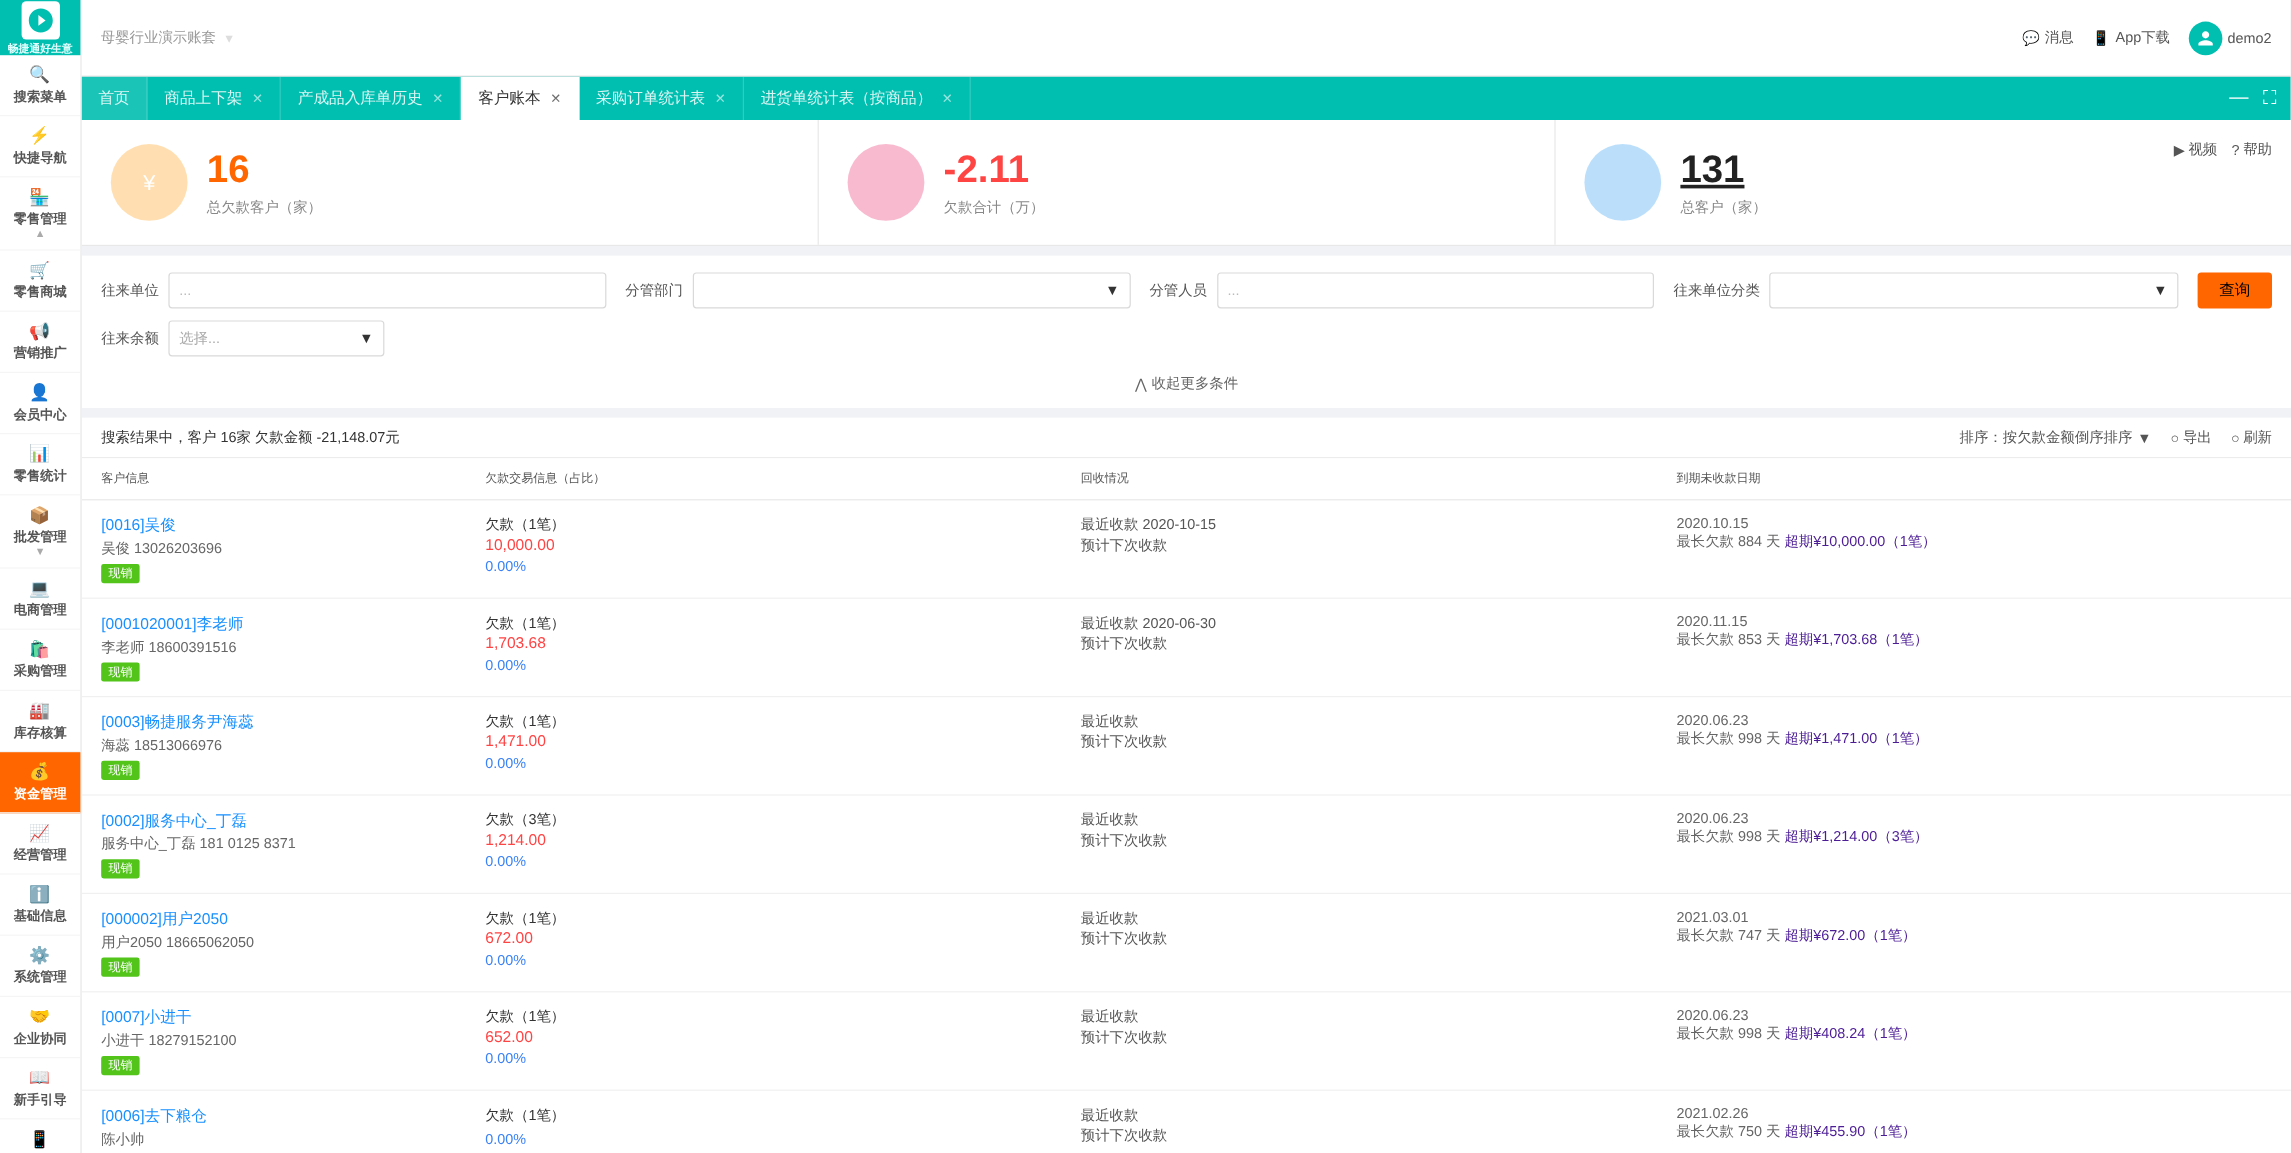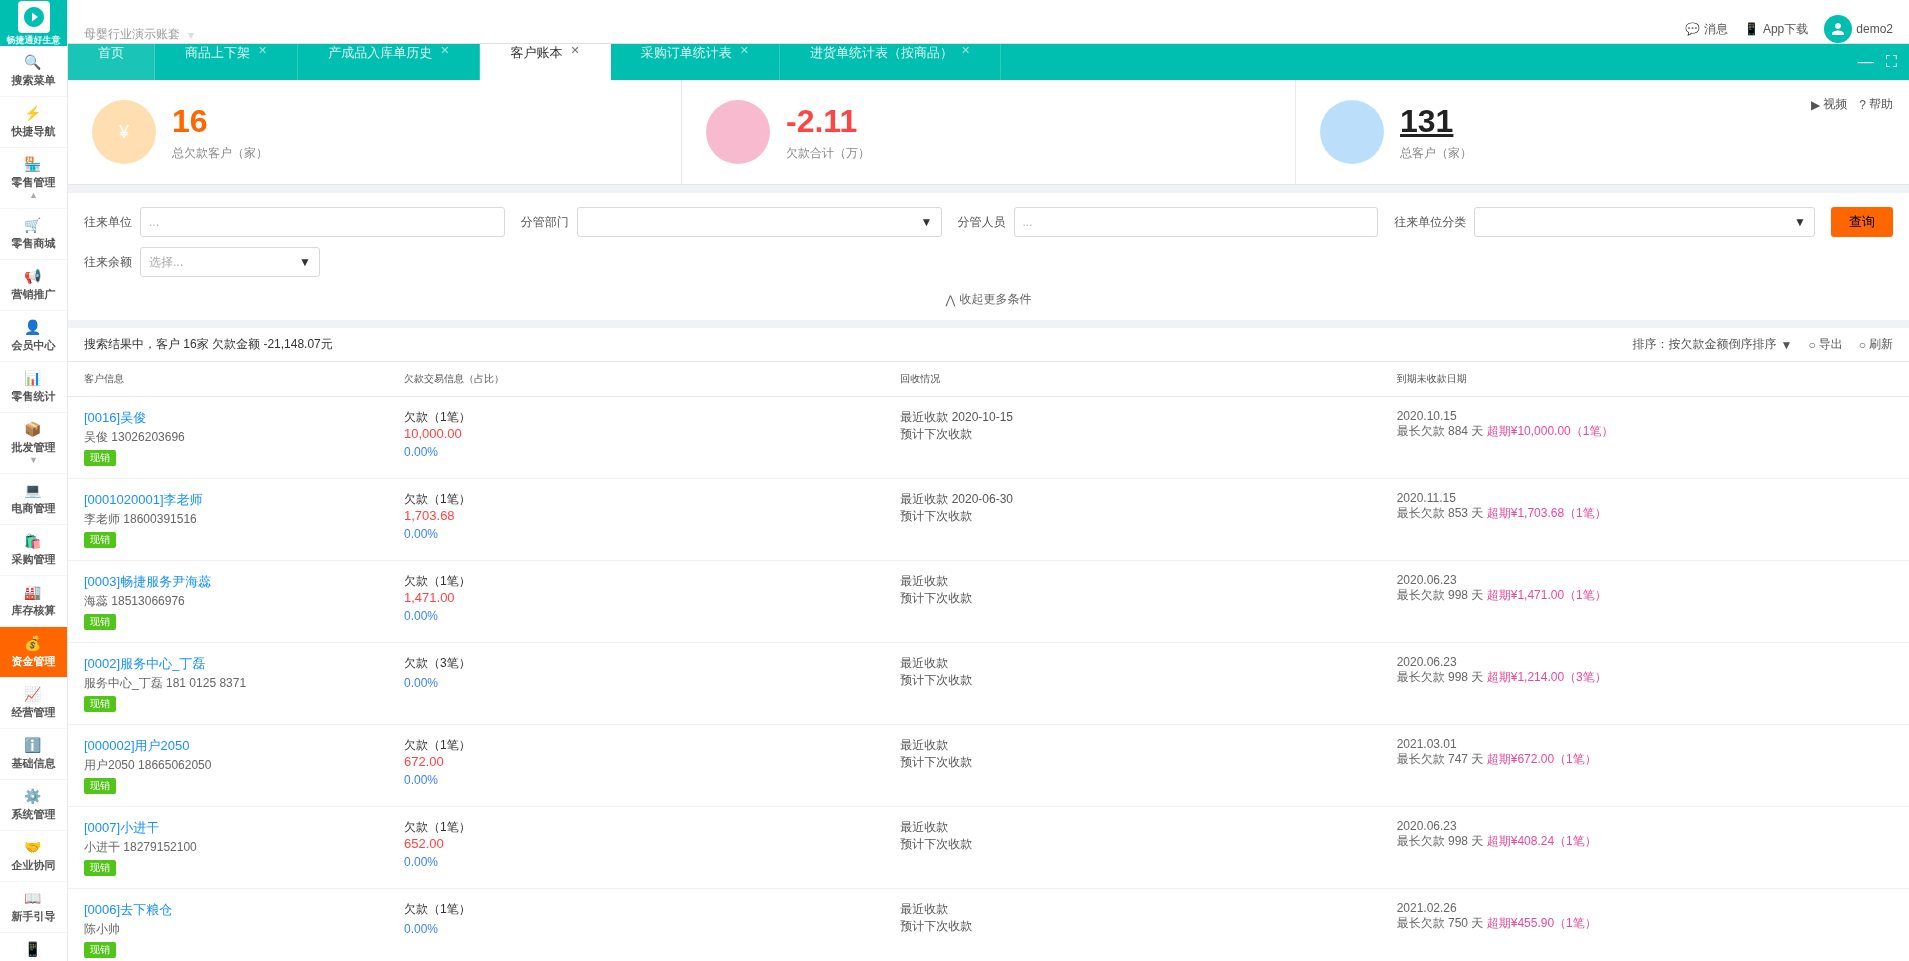--- a/index.html
+++ b/index.html
@@ -13,29 +13,29 @@
     .sidebar-logo { background: #00bfb0; height: 46px; display: flex; align-items: center; justify-content: center; color: #fff; font-size: 12px; padding: 0 6px; }
     .sidebar-nav { flex: 1; overflow-y: auto; }
     .sidebar-item { padding: 10px 6px; text-align: center; cursor: pointer; font-size: 12px; color: #555; border-bottom: 1px solid #f5f5f5; }
     .sidebar-item.active { background: #ff6600; color: #fff; }
     .sidebar-item-label { display: block; margin-top: 3px; font-size: 11px; }
 
     
     .main { flex: 1; display: flex; flex-direction: column; overflow: hidden; }
 
     
-    .topbar { height: 44px; background: #fff; display: flex; align-items: flex-end; justify-content: space-between; padding: 0 16px; border-bottom: 1px solid #e0e0e0; }
+    .topbar { height: 64px; background: #fff; display: flex; align-items: center; justify-content: space-between; padding: 0 16px; border-bottom: 1px solid #e0e0e0; }
     .topbar-left { display: flex; align-items: center; gap: 8px; font-size: 12px; color: #666; }
     .topbar-right { display: flex; align-items: center; gap: 16px; font-size: 12px; color: #555; }
     .topbar-right-item { display: flex; align-items: center; gap: 4px; cursor: pointer; }
     .avatar { width: 28px; height: 28px; border-radius: 50%; background: #00bfb0; display: flex; align-items: center; justify-content: center; color: #fff; font-size: 11px; }
 
     
     .tabs-bar { height: 36px; background: #00bfb0; display: flex; align-items: center; padding: 0 0 0 0; overflow-x: auto; flex-shrink: 0; }
-    .tab { height: 36px; display: flex; padding: 0 30px; font-size: 13px; color: rgba(255,255,255,0.85); cursor: pointer; white-space: nowrap; border-right: 1px solid rgba(255,255,255,0.2); gap: 6px; }
+    .tab { height: 36px; display: flex; align-items: center; padding: 0 14px; font-size: 13px; color: rgba(255,255,255,0.85); cursor: pointer; white-space: nowrap; border-right: 1px solid rgba(255,255,255,0.2); gap: 6px; }
     .tab.home { background: rgba(255,255,255,0.1); }
     .tab.active { background: #fff; color: #333; }
     .tab-close { font-size: 11px; color: inherit; opacity: 0.7; margin-left: 2px; }
     .tabs-actions { margin-left: auto; display: flex; align-items: center; padding: 0 8px; gap: 4px; }
     .tabs-action-btn { color: #fff; font-size: 16px; cursor: pointer; padding: 0 4px; }
 
     
     .content { flex: 1; overflow-y: auto; background: #f0f2f5; }
 
     
@@ -79,21 +79,21 @@
     .table-header { display: grid; grid-template-columns: 320px 1fr 1fr 1fr; padding: 10px 16px; border-bottom: 1px solid #e8e8e8; font-size: 10px; font-weight: 500; color: #555; background: #fff; }
     .table-row { display: grid; grid-template-columns: 320px 1fr 1fr 1fr; padding: 12px 16px; border-bottom: 1px solid #f0f0f0; align-items: start; }
     .customer-name { color: #1890ff; font-size: 13px; cursor: pointer; }
     .customer-sub { font-size: 12px; color: #666; margin-top: 2px; }
     .tag { display: inline-block; background: #52c41a; color: #fff; font-size: 10px; padding: 1px 6px; border-radius: 2px; margin-top: 4px; }
     .debt-amount { color: #ff4444; font-size: 13px; font-weight: 500; }
     .debt-info { font-size: 12px; color: #333; }
     .debt-pct { font-size: 12px; color: #3b82f6; margin-top: 4px; }
     .recovery-info { font-size: 12px; color: #555; }
     .overdue-info { font-size: 12px; color: #666; }
-    .overdue-link { color: #ec4899; cursor: pointer; }
+    .overdue-link { color: #4c1d95; cursor: pointer; }
 
     
     .content::-webkit-scrollbar { width: 6px; }
     .content::-webkit-scrollbar-track { background: #f0f0f0; }
     .content::-webkit-scrollbar-thumb { background: #ccc; border-radius: 3px; }
 
     .sidebar-nav::-webkit-scrollbar { width: 4px; }
 
     .tabs-bar::-webkit-scrollbar { height: 0; }
   </style>
@@ -454,20 +454,21 @@
         </div>
 
         <div class="table-row">
           <div>
             <div class="customer-name">[0002]服务中心_丁磊</div>
             <div class="customer-sub">服务中心_丁磊  181 0125 8371</div>
             <span class="tag">现销</span>
           </div>
           <div>
             <div class="debt-info">欠款（3笔）</div>
+            <div class="debt-amount">1,214.00</div>
             <div class="debt-pct">0.00%</div>
           </div>
           <div>
             <div class="recovery-info">最近收款</div>
             <div class="recovery-info">预计下次收款</div>
           </div>
           <div>
             <div class="overdue-info">2020.06.23</div>
             <div class="overdue-info">
               <span>最长欠款 998 天</span>

